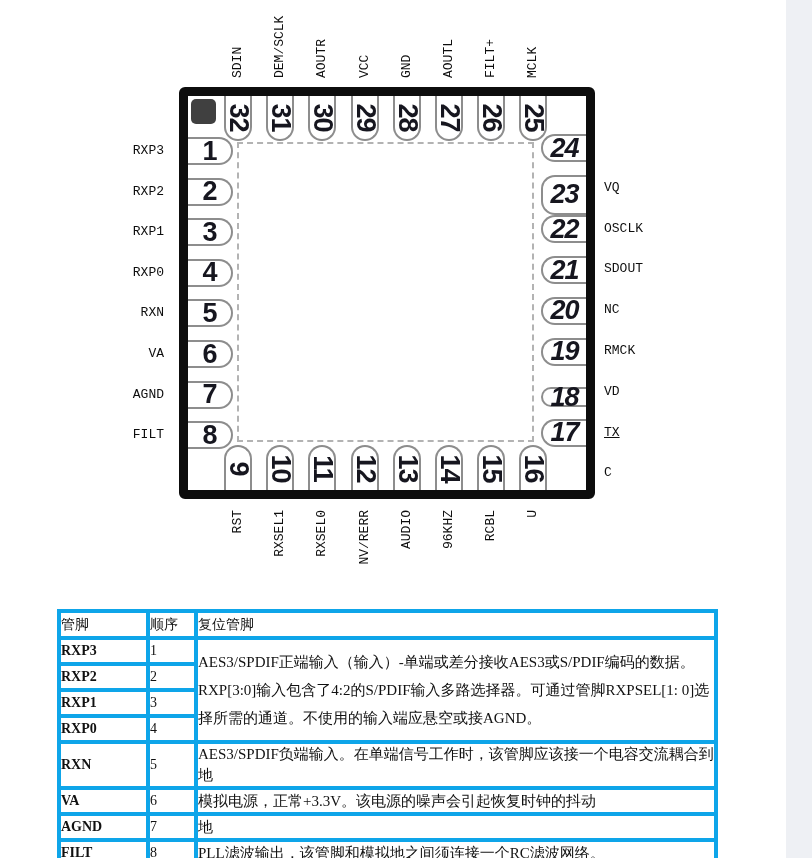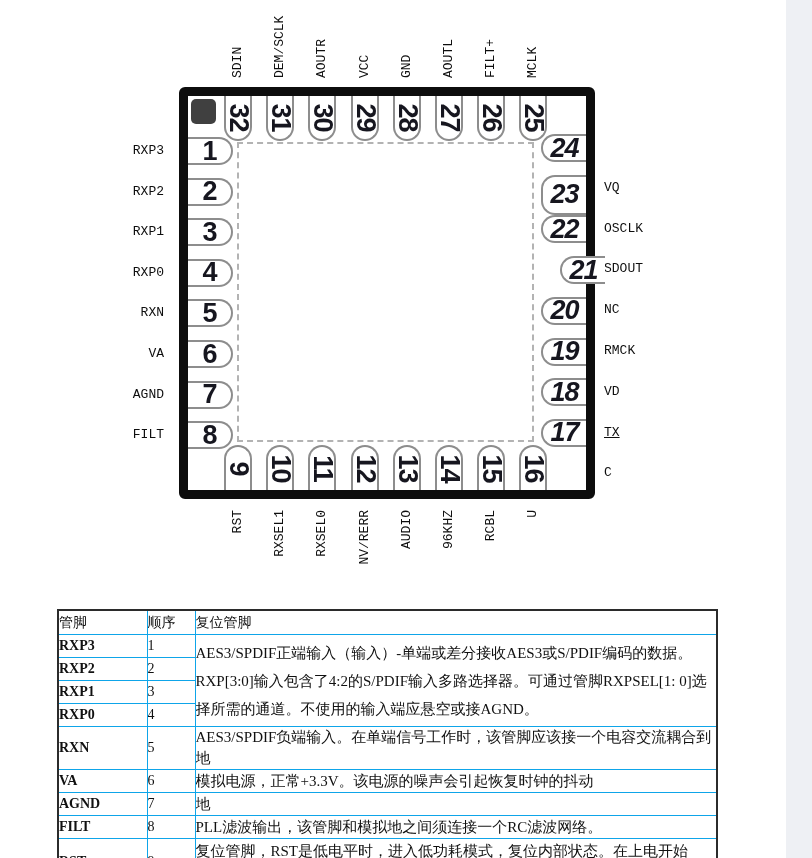--- a/index.html
+++ b/index.html
@@ -45,21 +45,21 @@
   .lbl-vert{width:96px;height:14px;line-height:14px;transform:rotate(-90deg);}
   .lbl-top{text-align:left;}
   .lbl-bottom{text-align:right;}
   
   .pin-table{
     position:absolute;left:57px;top:609px;width:661px;border-collapse:collapse;
     font-family:"Liberation Serif","DejaVu Serif",serif;font-size:14px;color:#111111;
     table-layout:fixed;
   }
   .pin-table td,.pin-table th{
-    border:1px solid #0ea5e9;padding:0 0;vertical-align:middle;
+    border:4px solid #0ea5e9;padding:0 0;vertical-align:middle;
     overflow:hidden;
   }
   .pin-table{border:2px solid #2b2b2b;}
   .col-pin{width:89px;}
   .col-order{width:48px;}
   .pin-table th{text-align:left;font-weight:400;height:23px;}
   .pin-table td{height:22px;}
   td.cell-pin{font-weight:700;}
   td.cell-desc{font-size:15px;line-height:21px;}
   td.desc-merged{line-height:28px;}
@@ -120,33 +120,33 @@
         </div>
         <div class="pin-label lbl-right" style="top: 139px;">VQ</div>
         <div class="pin-pad pad-right" style="left: 541px; top: 174.7px; width: 45px; height: 40px;">
           <span class="pin-number">23</span>
         </div>
         <div class="pin-label lbl-right" style="top: 179.7px;">OSCLK</div>
         <div class="pin-pad pad-right" style="left: 541px; top: 215.4px; width: 45px; height: 28px;">
           <span class="pin-number">22</span>
         </div>
         <div class="pin-label lbl-right" style="top: 220.4px;">SDOUT</div>
-        <div class="pin-pad pad-right" style="left: 560px; top: 256.1px; width: 45px; height: 28px;">
+        <div class="pin-pad pad-right" style="left: 541px; top: 256.1px; width: 45px; height: 28px;">
           <span class="pin-number">21</span>
         </div>
         <div class="pin-label lbl-right" style="top: 261.1px;">NC</div>
         <div class="pin-pad pad-right" style="left: 541px; top: 296.8px; width: 45px; height: 28px;">
           <span class="pin-number">20</span>
         </div>
         <div class="pin-label lbl-right" style="top: 301.8px;">RMCK</div>
         <div class="pin-pad pad-right" style="left: 541px; top: 337.5px; width: 45px; height: 28px;">
           <span class="pin-number">19</span>
         </div>
         <div class="pin-label lbl-right" style="top: 342.5px;">VD</div>
-        <div class="pin-pad pad-right" style="left: 541px; top: 378px; width: 45px; height: 28px;">
+        <div class="pin-pad pad-right" style="left: 541px; top: 387px; width: 45px; height: 20px;">
           <span class="pin-number">18</span>
         </div>
         <div class="pin-label lbl-right" style="top: 384px; text-decoration: underline;">TX</div>
         <div class="pin-pad pad-right" style="left: 541px; top: 418.9px; width: 45px; height: 28px;">
           <span class="pin-number">17</span>
         </div>
         <div class="pin-label lbl-right" style="top: 423.9px;">C</div>
         <div class="pin-pad pad-top" style="left: 224px; top: 96px; width: 28px; height: 45px;">
           <span class="pin-number rot90">32</span>
         </div>

